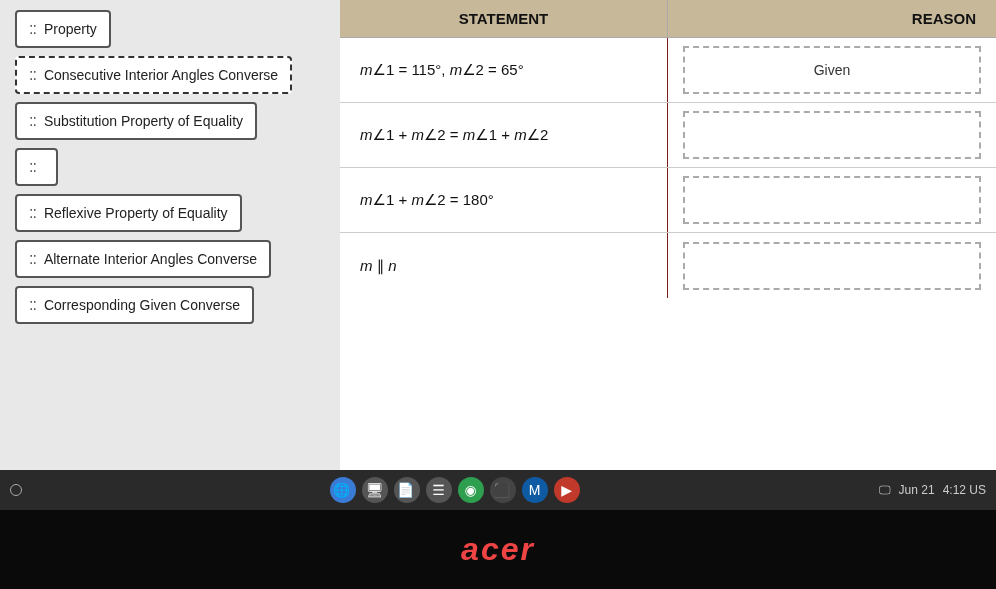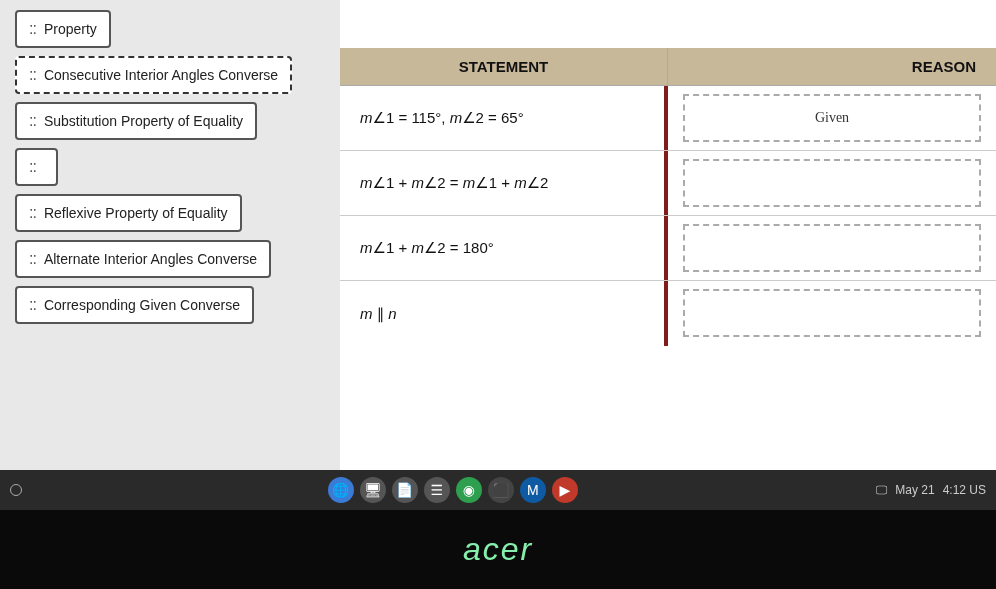--- a/index.html
+++ b/index.html
@@ -62,21 +62,20 @@
       background: #fff;
       display: flex;
       flex-direction: column;
     }
 
     .table-header {
       display: grid;
       grid-template-columns: 1fr 1fr;
       background: #c8b89a;
       border-bottom: 1px solid #aaa;
-      margin-top: 48px;
     }
 
     .table-header .col-header {
       padding: 10px 20px;
       font-weight: bold;
       font-size: 15px;
       color: #111;
       text-align: center;
       border-right: 1px solid #aaa;
     }
@@ -100,30 +99,30 @@
     }
 
     .table-row:last-child {
       border-bottom: none;
     }
 
     .statement-cell {
       padding: 12px 20px;
       display: flex;
       align-items: center;
-      border-right: 4px solid #7f1d1d;
+      border-right: 1px solid #7f1d1d;
       font-size: 15px;
       color: #111;
     }
 
     .reason-cell {
       padding: 8px 15px;
       display: flex;
+      align-items: center;
       justify-content: center;
-      font-family: Liberation Serif, serif;
     }
 
     .reason-box {
       border: 2px dashed #aaa;
       width: 100%;
       height: 48px;
       display: flex;
       align-items: center;
       justify-content: center;
       font-size: 14px;
@@ -195,23 +194,23 @@
       height: 79px;
       background: #0a0a0a;
       display: flex;
       align-items: center;
       justify-content: center;
     }
 
     .acer-logo {
       font-size: 32px;
       font-style: italic;
-      color: #86efac;
+      color: #ef4444;
       font-family: 'Arial', sans-serif;
-      font-weight: 400;
+      font-weight: 700;
       letter-spacing: 2px;
     }
   </style>
 </head>
 <body>
 
 <div class="main-area">
 
   <div class="sidebar">
     <div class="drag-item">
@@ -301,20 +300,20 @@
     <div class="taskbar-icon gray">🖥</div>
     <div class="taskbar-icon gray">📄</div>
     <div class="taskbar-icon gray">☰</div>
     <div class="taskbar-icon green">◉</div>
     <div class="taskbar-icon dark">⬛</div>
     <div class="taskbar-icon" style="background:#0f5ba3">M</div>
     <div class="taskbar-icon red">▶</div>
   </div>
   <div class="taskbar-right">
     <span>🖵</span>
-    <span>May 21</span>
+    <span>Jun 21</span>
     <span>4:12 US</span>
   </div>
 </div>
 
 <div class="acer-bar">
   <div class="acer-logo">acer</div>
 </div>
 
 </body></html>

